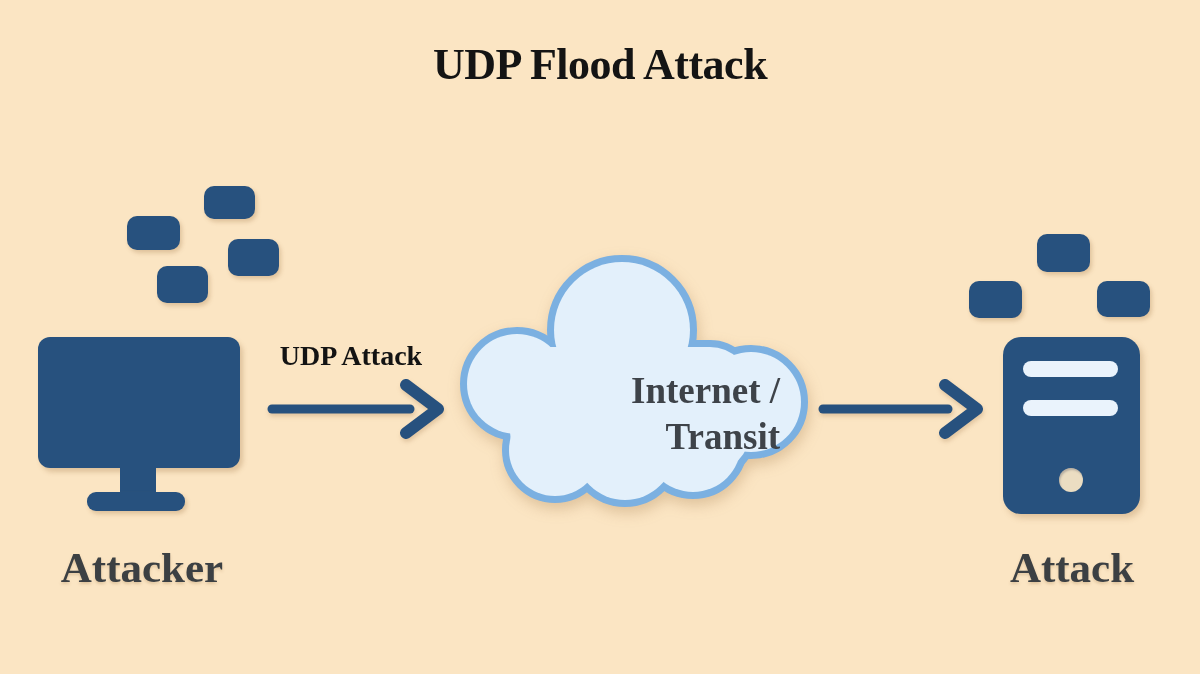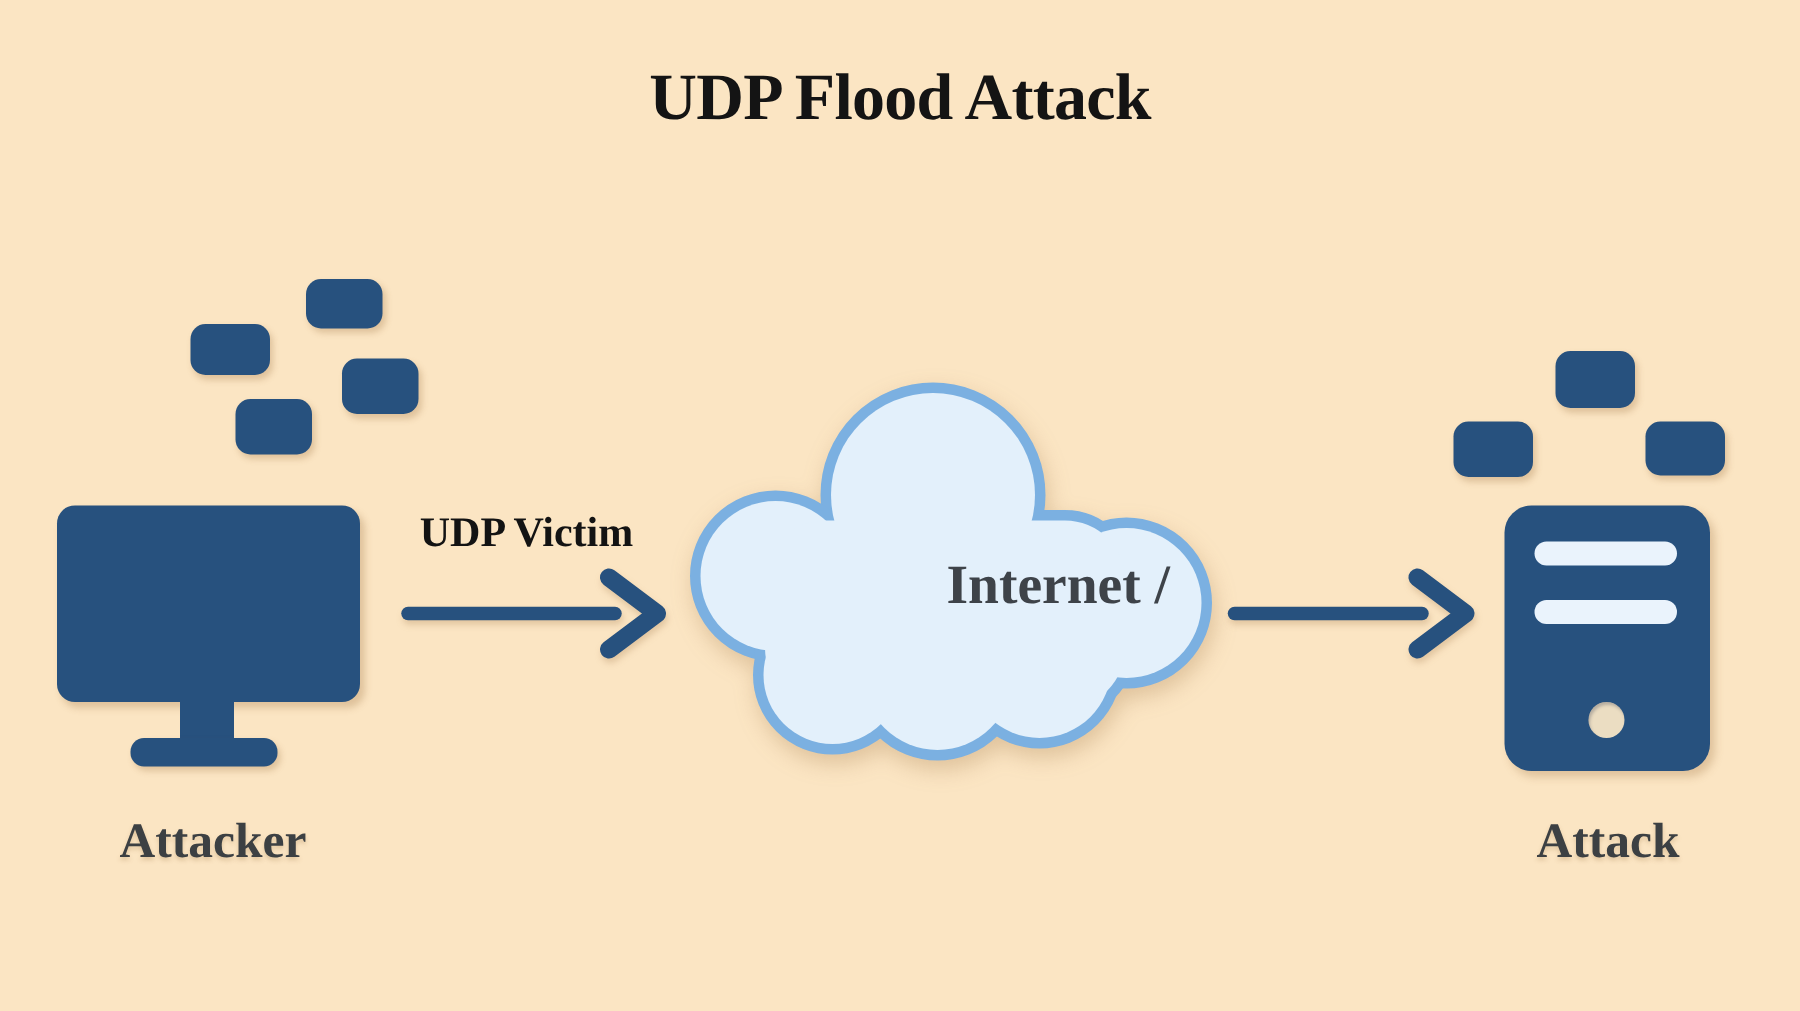--- a/index.html
+++ b/index.html
@@ -11,21 +11,21 @@
   .group{position:absolute;left:0;top:0;width:0;height:0;overflow:visible;}
 
   .title{
     position:absolute;left:0;right:0;top:40px;text-align:center;
     font-size:44px;font-weight:700;color:#141414;letter-spacing:-0.5px;
     line-height:50px;
   }
 
   .node-label{
     position:absolute;text-align:center;
-    font-size:33px;font-weight:700;color:#3C4043;
+    font-size:43px;font-weight:700;color:#3C4043;
     text-shadow:0 2px 3px rgba(160,120,70,0.30);
   }
 
   .flow-label{
     position:absolute;left:251px;top:340px;width:200px;text-align:center;
     font-size:28px;font-weight:700;color:#131313;
   }
 
   .packet{
     position:absolute;background:#27517E;border-radius:10px;
@@ -88,21 +88,21 @@
 
     <div>
       <div class="monitor-screen"></div>
       <div class="monitor-neck"></div>
       <div class="monitor-base"></div>
     </div>
 
     <div class="node-label" style="left:22px;top:543px;width:240px;">Attacker</div>
   </div>
 
-  <div class="flow-label">UDP Victim</div>
+  <div class="flow-label">UDP Attack</div>
 
   <svg class="arrow" style="left:260px;top:375px;" width="190" height="70" viewBox="0 0 190 70">
     <line x1="12" y1="34" x2="150" y2="34" stroke="#27517E" stroke-width="9" stroke-linecap="round"></line>
     <polyline points="146,10 178,34 146,58" fill="none" stroke="#27517E" stroke-width="12" stroke-linecap="round" stroke-linejoin="round"></polyline>
   </svg>
 
   <svg class="cloud-svg" width="355" height="262" viewBox="0 0 355 262">
 
     <g fill="#7BB0E1" stroke="#7BB0E1" stroke-width="14">
       <circle cx="167" cy="78" r="68"></circle>
@@ -119,20 +119,21 @@
       <circle cx="62" cy="132" r="50"></circle>
       <circle cx="296" cy="150" r="50"></circle>
       <circle cx="100" cy="198" r="46"></circle>
       <circle cx="170" cy="198" r="50"></circle>
       <circle cx="238" cy="192" r="48"></circle>
       <rect x="55" y="95" width="240" height="125" rx="40"></rect>
     </g>
   </svg>
   <div class="cloud-text">
     <div>Internet /</div>
+    <div>Transit</div>
   </div>
 
   <svg class="arrow" style="left:810px;top:375px;" width="180" height="70" viewBox="0 0 180 70">
     <line x1="13" y1="34" x2="138" y2="34" stroke="#27517E" stroke-width="9" stroke-linecap="round"></line>
     <polyline points="135,10 167,34 135,58" fill="none" stroke="#27517E" stroke-width="12" stroke-linecap="round" stroke-linejoin="round"></polyline>
   </svg>
 
   <div class="group">
     <div class="packet" style="left:1037px;top:234px;width:53px;height:38px;"></div>
     <div class="packet" style="left:969px;top:281px;width:53px;height:37px;"></div>

